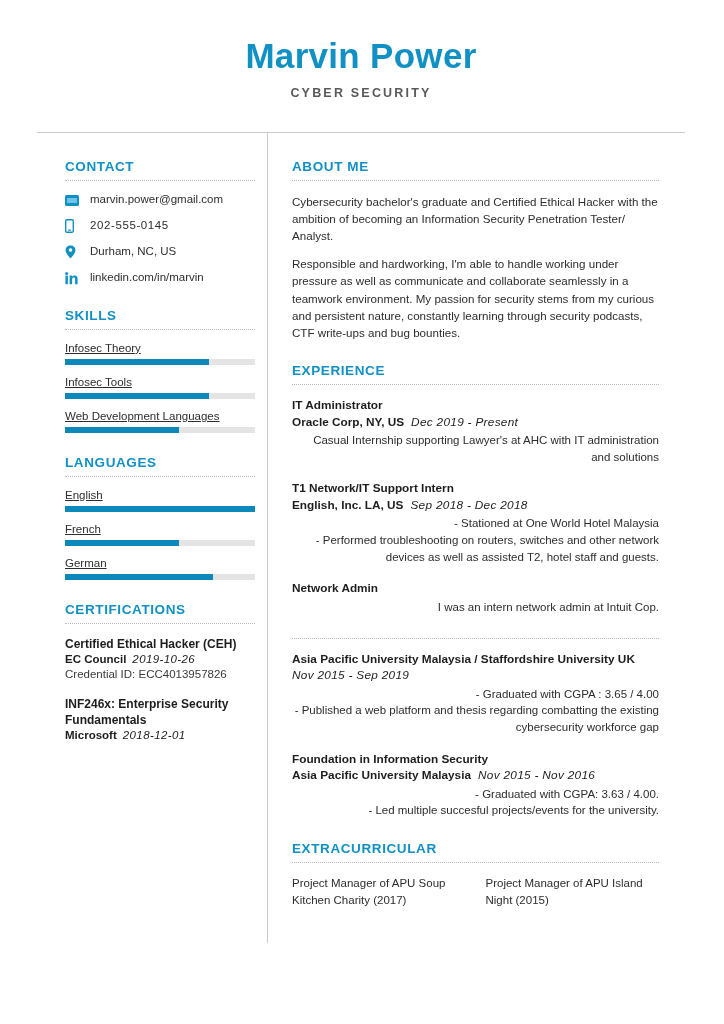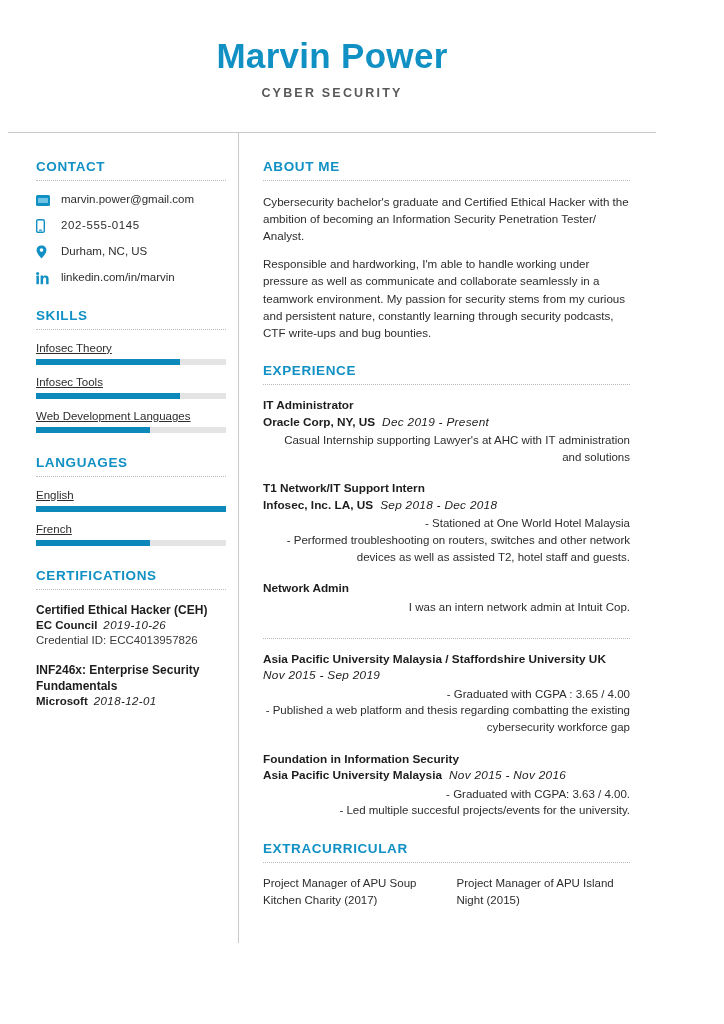--- a/index.html
+++ b/index.html
@@ -12,20 +12,21 @@
     font-family: "Liberation Sans", sans-serif;
     color: #2d2d2d;
   }
   .page {
     position: relative;
     width: 664px;
     height: 1024px;
     background: #ffffff;
     box-sizing: border-box;
     overflow: hidden;
+    margin-left: 29px;
   }
 
   
   .header {
     padding: 38px 0 18px 0;
     text-align: center;
   }
   .name {
     color: #1190c4;
     font-size: 35px;
@@ -297,20 +298,26 @@
           <div class="bar-track">
             <div class="bar-fill" style="width: 100%;"></div>
           </div>
         </div>
         <div class="bar-item">
           <div class="bar-label">French</div>
           <div class="bar-track">
             <div class="bar-fill" style="width: 60%;"></div>
           </div>
         </div>
+        <div class="bar-item">
+          <div class="bar-label">German</div>
+          <div class="bar-track">
+            <div class="bar-fill" style="width: 78%;"></div>
+          </div>
+        </div>
       </div>
 
       <div class="section">
         <div class="sec-title">CERTIFICATIONS</div>
         <div class="sec-rule"></div>
 
         <div class="cert-block">
           <div class="cert-title">Certified Ethical Hacker (CEH)</div>
           <div class="cert-line">
             <span class="cert-issuer">EC Council</span><span class="cert-date">2019-10-26</span>
@@ -347,21 +354,21 @@
           <div class="entry-role">IT Administrator</div>
           <div class="entry-org-line">
             <span class="entry-org">Oracle Corp, NY, US</span><span class="entry-dates">Dec 2019 - Present</span>
           </div>
           <div class="entry-desc">Casual Internship supporting Lawyer's at AHC with IT administration and solutions</div>
         </div>
 
         <div class="entry">
           <div class="entry-role">T1 Network/IT Support Intern</div>
           <div class="entry-org-line">
-            <span class="entry-org">Infosec, Inc. LA, US</span><span class="entry-dates">Sep 2018 - Dec 2018</span>
+            <span class="entry-org">English, Inc. LA, US</span><span class="entry-dates">Sep 2018 - Dec 2018</span>
           </div>
           <div class="entry-desc">- Stationed at One World Hotel Malaysia<br>- Performed troubleshooting on routers, switches and other network devices as well as assisted T2, hotel staff and guests.</div>
         </div>
 
         <div class="entry">
           <div class="entry-role">Network Admin</div>
           <div class="entry-desc">I was an intern network admin at Intuit Cop.</div>
         </div>
       </div>
 

